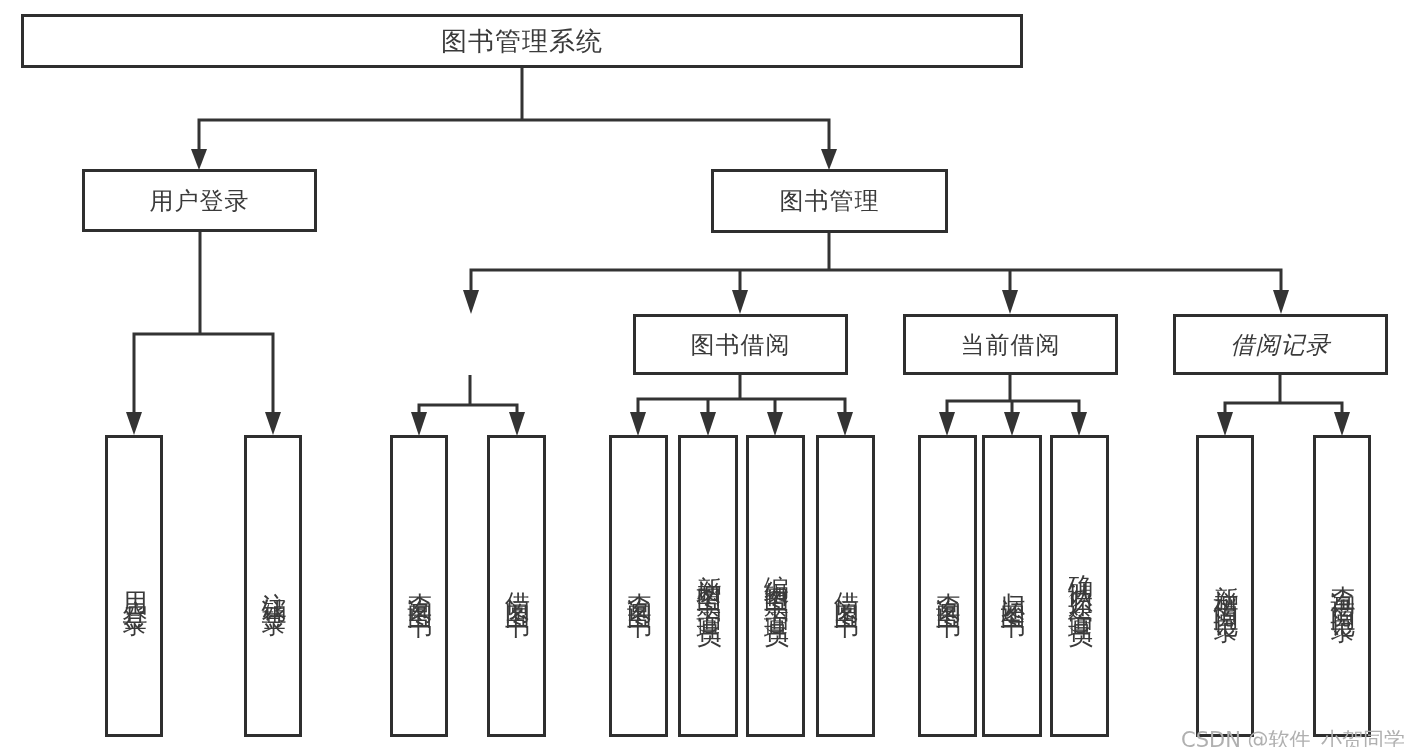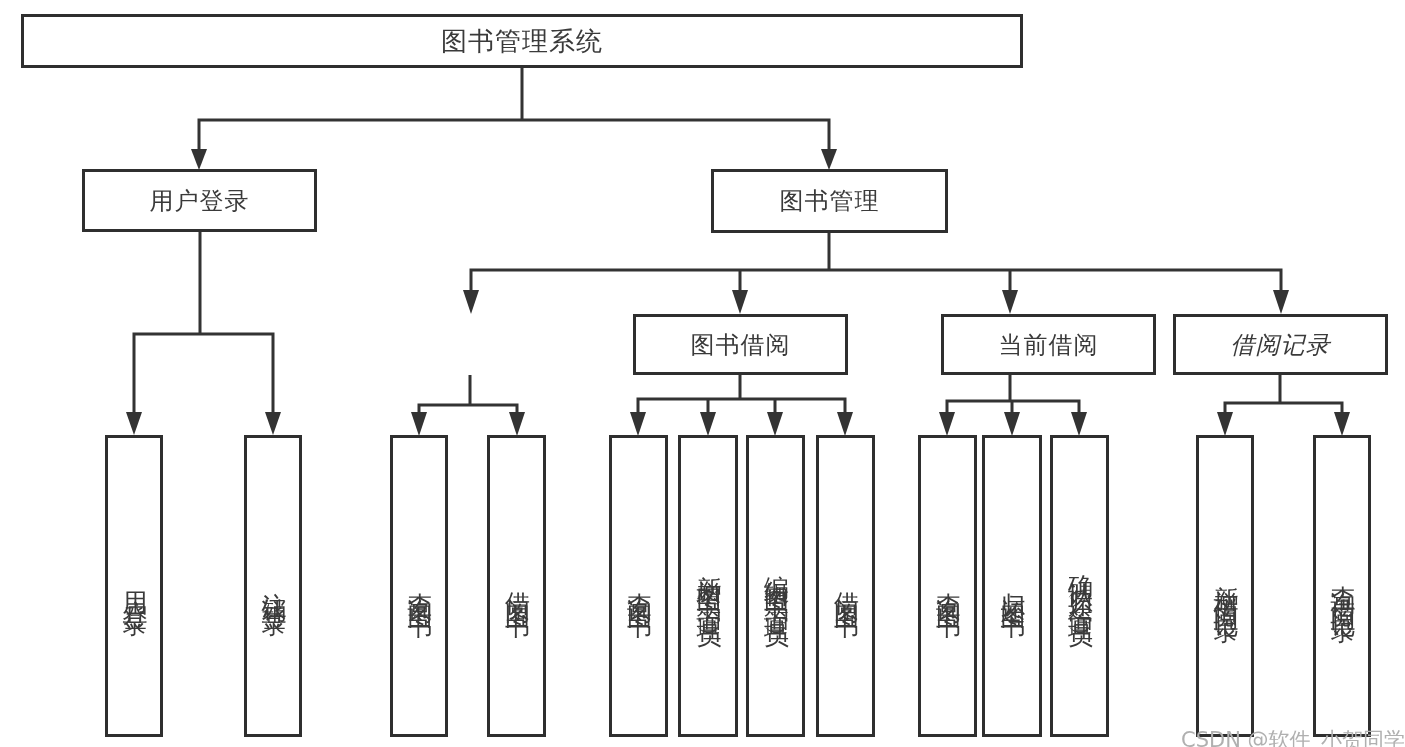--- a/index.html
+++ b/index.html
@@ -115,21 +115,21 @@
   <div class="box hbox" style="left:82px; top:169px; width:235px; height:63px;">
     <span>用户登录</span>
   </div>
   <div class="box hbox" style="left:711px; top:169px; width:237px; height:64px;">
     <span>图书管理</span>
   </div>
 
   <div class="box hbox" style="left:633px; top:314px; width:215px; height:61px;">
     <span>图书借阅</span>
   </div>
-  <div class="box hbox" style="left:903px; top:314px; width:215px; height:61px;margin-left:38px;">
+  <div class="box hbox" style="left:903px; top:314px; width:215px; height:61px;">
     <span>当前借阅</span>
   </div>
   <div class="box hbox" style="left:1173px; top:314px; width:215px; height:61px;font-style:italic;">
     <span>借阅记录</span>
   </div>
 
   <div class="box vbox" style="left:105px; width:58px;">
     <span class="vtext">用户登录</span>
   </div>
   <div class="box vbox" style="left:244px; width:58px;">

